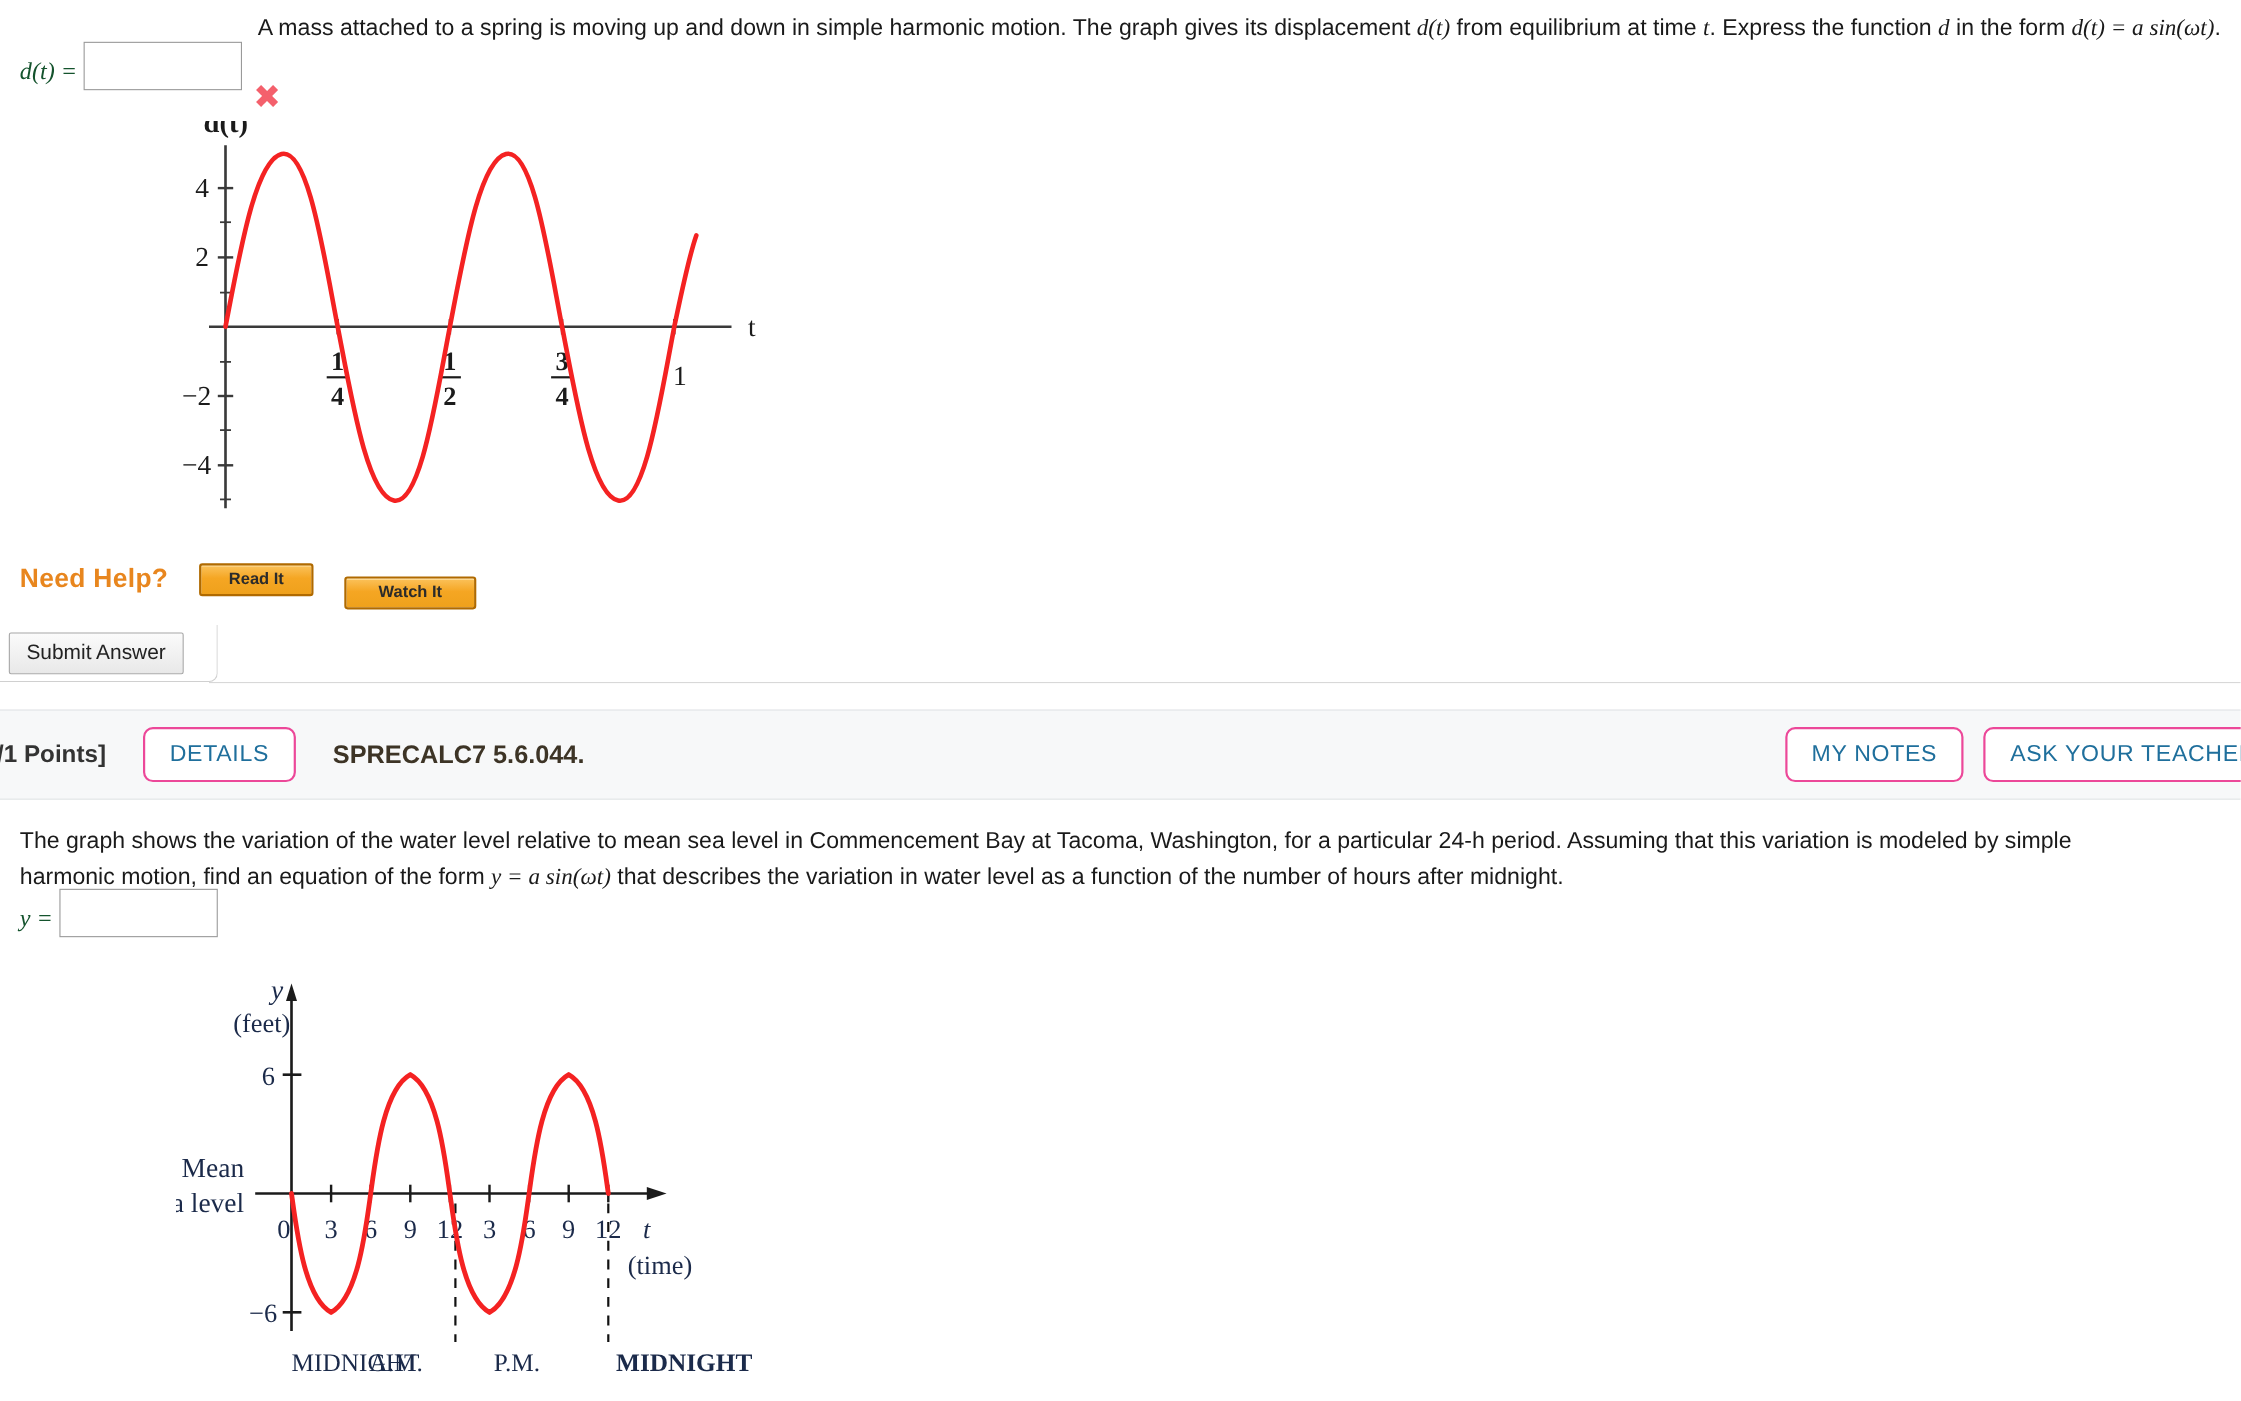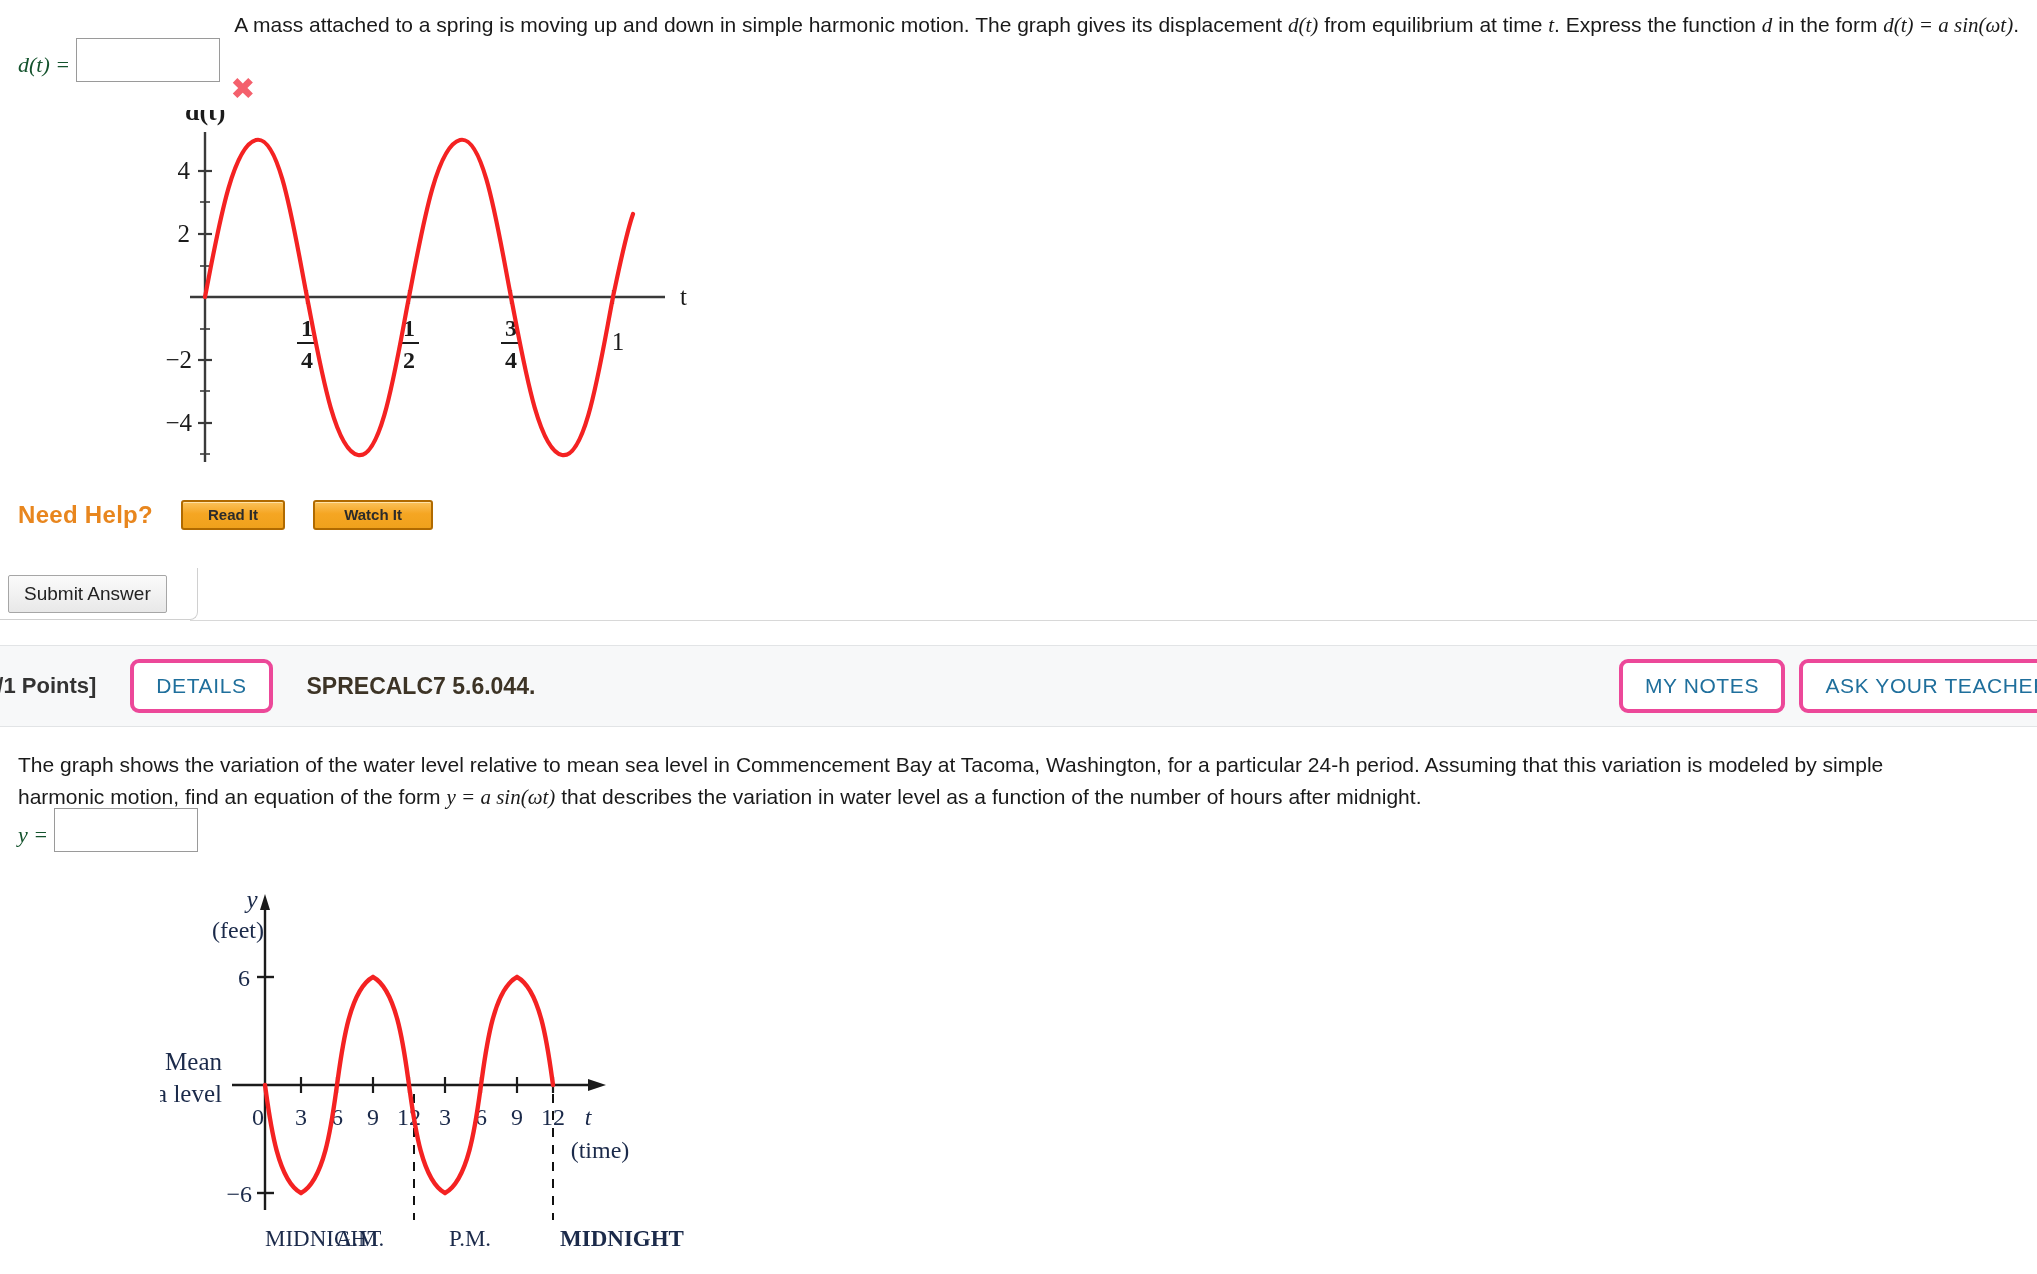--- a/index.html
+++ b/index.html
@@ -72,21 +72,21 @@
     border-radius: 3px;
     background: linear-gradient(180deg,#fbc25b 0%, #f5a623 45%, #efa11c 100%);
     padding: 4px 6px 5px 6px;
     font-size: 15px; font-weight: bold; color: #2b2b2b;
     box-shadow: inset 0 1px 0 #ffe2a6;
     cursor: pointer;
     min-width: 104px;
     text-align: center;
     font-family: "Liberation Sans", sans-serif;
   }
-  .help-btn.wide { min-width: 120px; }
+  .help-btn.wide { min-width: 120px; margin-top: 24px; }
 
   
   .submit-wrap {
     position: absolute;
     border: 1px solid #d0d0d0;
     border-radius: 0 0 8px 0;
     border-top: none; border-left: none;
     width: 198px; height: 52px;
   }
   .submit-btn {
@@ -111,21 +111,21 @@
     background: #f7f8f9;
     border-top: 1px solid #e2e4e6;
     border-bottom: 1px solid #e2e4e6;
     display: flex; align-items: center;
   }
   .points {
     font-weight: bold; font-size: 22px; color: #333;
     margin-left: -10px; white-space: nowrap;
   }
   .pill {
-    border: 4px solid #ec4899;
+    border: 2px solid #ec4899;
     border-radius: 9px;
     background: #fff;
     color: #1f6f9c;
     font-size: 21px;
     letter-spacing: .6px;
     padding: 11px 22px;
     cursor: pointer;
     white-space: nowrap;
     font-family: "Liberation Sans", sans-serif;
   }

